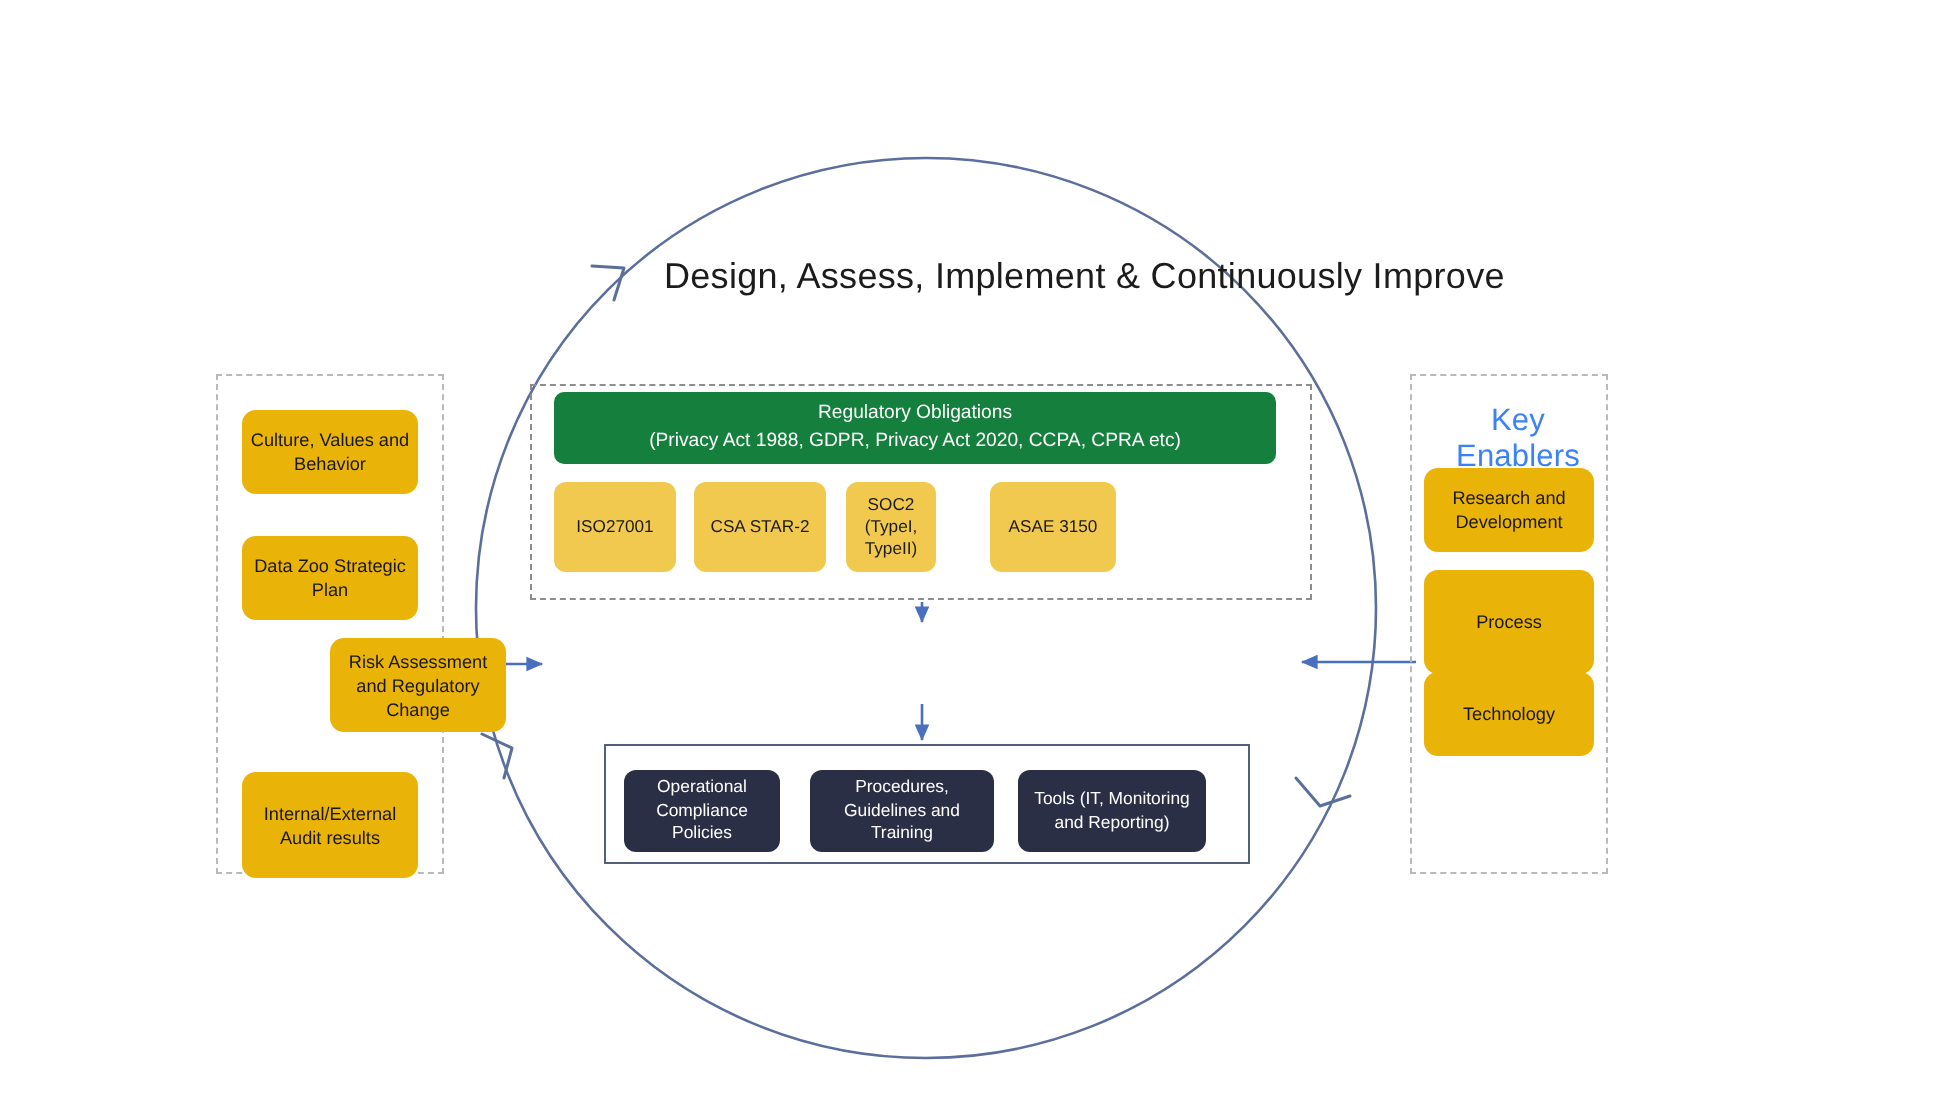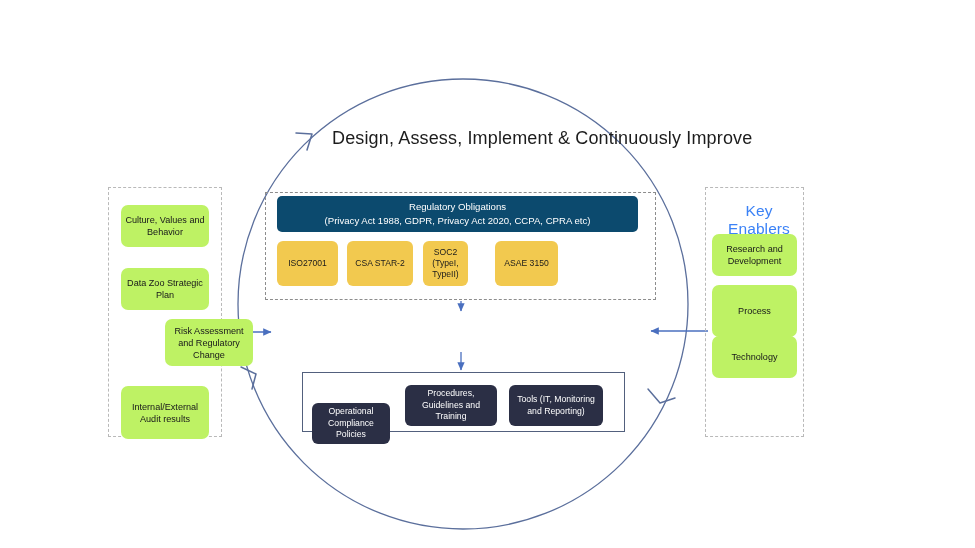--- a/index.html
+++ b/index.html
@@ -56,21 +56,21 @@
     width: 92px;
     text-align: center;
     font-size: 15.5px;
     color: #3b82f6;
     letter-spacing: .1px;
   }
 
   
   .grey-chip {
     position: absolute;
-    background: #bef264;
+    background: #eab308;
     border-radius: 7px;
     display: flex;
     align-items: center;
     justify-content: center;
     text-align: center;
     font-size: 9.1px;
     line-height: 1.32;
     color: #17171a;
     box-sizing: border-box;
     padding: 2px 4px;
@@ -88,21 +88,21 @@
     border: 1px dashed #8d8d8d;
     box-sizing: border-box;
   }
 
   #regulatory-box {
     position: absolute;
     left: 277px;
     top: 196px;
     width: 361px;
     height: 36px;
-    background: #0c4a6e;
+    background: #15803d;
     border-radius: 5px;
     display: flex;
     flex-direction: column;
     align-items: center;
     justify-content: center;
     color: #ffffff;
     font-size: 9.6px;
     line-height: 1.45;
     text-align: center;
   }
@@ -235,17 +235,17 @@
   </div>
 
   <div class="cert-chip" style="left:277px;width:61px;">ISO27001</div>
   <div class="cert-chip" style="left:347px;width:66px;">CSA STAR-2</div>
   <div class="cert-chip" style="left:423px;width:45px;">SOC2 (TypeI, TypeII)</div>
   <div class="cert-chip" style="left:495px;width:63px;">ASAE 3150</div>
 
 
   <div id="implementation-box"></div>
 
-  <div class="navy-chip" style="left:312px;width:78px;margin-top:18px;">Operational Compliance Policies</div>
+  <div class="navy-chip" style="left:312px;width:78px;">Operational Compliance Policies</div>
   <div class="navy-chip" style="left:405px;width:92px;">Procedures, Guidelines and Training</div>
   <div class="navy-chip" style="left:509px;width:94px;">Tools (IT, Monitoring and Reporting)</div>
 
 </div>
 
 </body></html>

